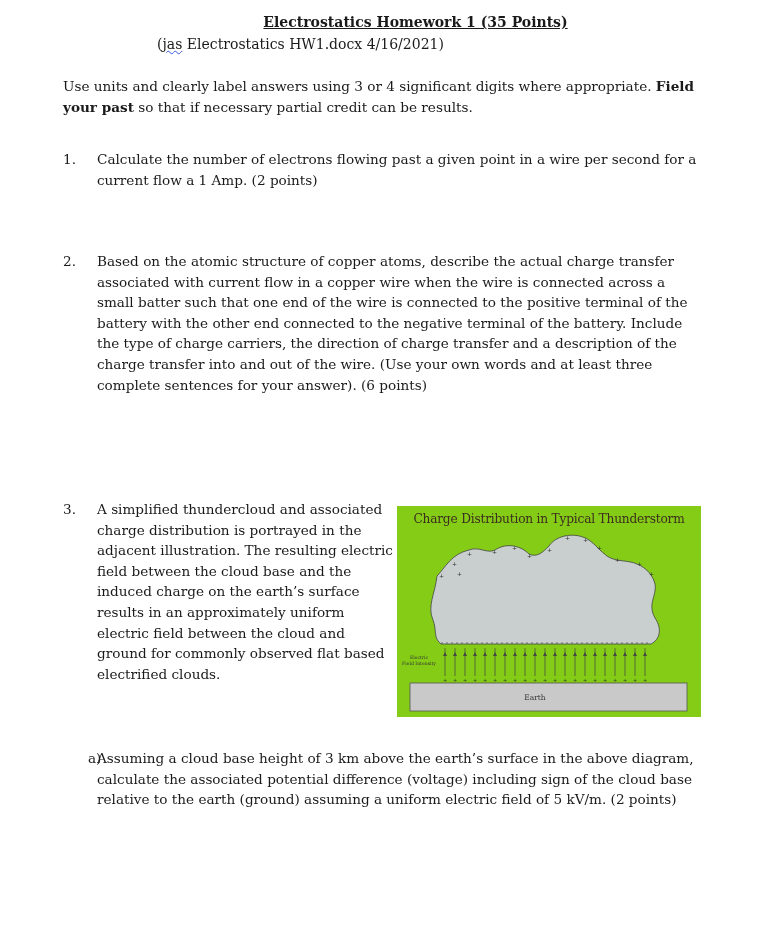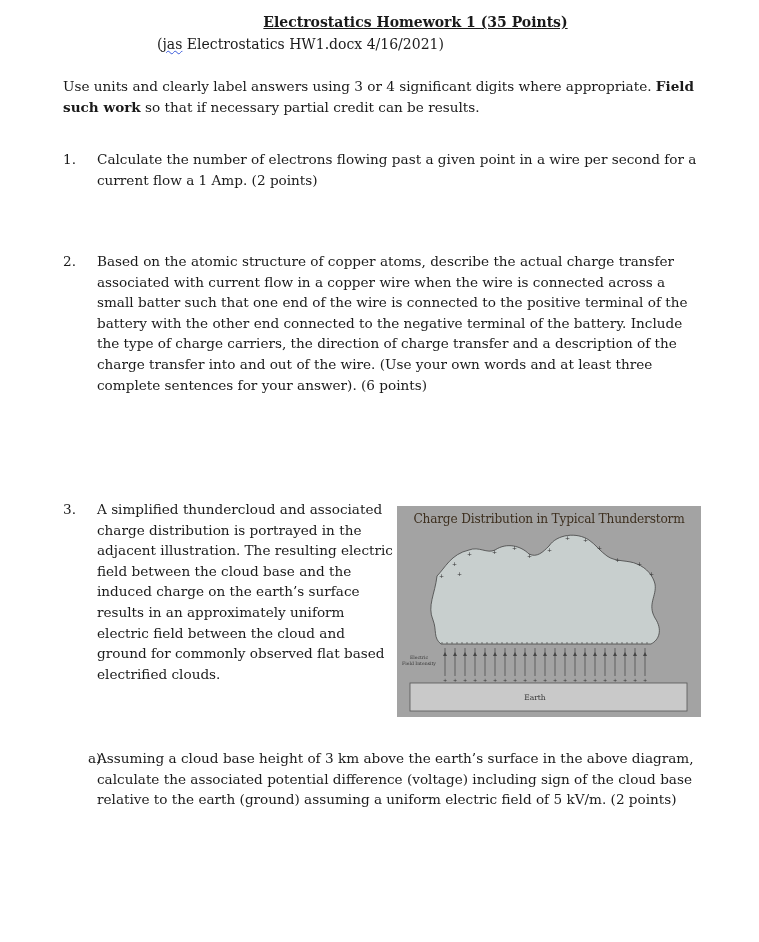--- a/index.html
+++ b/index.html
@@ -13,37 +13,37 @@
   .intro { position: absolute; top: 76px; left: 63px; width: 650px; font-size: 13.6px; line-height: 21px; }
   .q { position: absolute; left: 63px; font-size: 13.6px; line-height: 20.6px; }
   .q .num { position: absolute; left: 0; top: 0; }
   .q .body { margin-left: 34px; }
   .q1 { top: 149px; width: 640px; }
   .q2 { top: 251px; width: 640px; }
   .q3 { top: 499px; width: 330px; }
   .qa { position: absolute; left: 88px; top: 748px; width: 620px; font-size: 13.6px; line-height: 20.6px; }
   .qa .num { position: absolute; left: 0; top: 0; }
   .qa .body { margin-left: 9px; }
-  .figure { position: absolute; left: 397px; top: 506px; width: 304px; height: 211px; background: #a3a3a3; }
+  .figure { position: absolute; left: 397px; top: 506px; width: 304px; height: 211px; background: #84cc16; }
   .fig-title { position: absolute; top: 6px; left: 0; width: 304px; text-align: center;
                font-size: 12.2px; color: #3d2f1f; letter-spacing: -0.2px; }
   .fig-svg { position: absolute; left: 0; top: 0; }
   .earth-label { position: absolute; left: 0; top: 187px; width: 276px; text-align: center; font-size: 7.5px; color: #333; }
   .efield-label { position: absolute; left: 3px; top: 149px; width: 38px; text-align: center; font-size: 4.6px; line-height: 6px; color: #333; }
 </style>
 </head>
 <body>
 
 <div class="page">
 
   <div class="title">Electrostatics Homework 1 (35 Points)</div>
 
   <div class="subtitle"><span>(</span><span class="squiggle">jas</span><span> Electrostatics HW1.docx 4/16/2021)</span></div>
 
-  <div class="intro"><span>Use units and clearly label answers using 3 or 4 significant digits where appropriate. </span><b>Field</b><br><b>such work</b><span> so that if necessary partial credit can be results.</span></div>
+  <div class="intro"><span>Use units and clearly label answers using 3 or 4 significant digits where appropriate. </span><b>Field</b><br><b>your past</b><span> so that if necessary partial credit can be results.</span></div>
 
   <div class="q q1">
     <span class="num">1.</span>
     <div class="body">Calculate the number of electrons flowing past a given point in a wire per second for a current flow a 1 Amp. (2 points)</div>
   </div>
 
   <div class="q q2">
     <span class="num">2.</span>
     <div class="body">Based on the atomic structure of copper atoms, describe the actual charge transfer associated with current flow in a copper wire when the wire is connected across a small batter such that one end of the wire is connected to the positive terminal of the battery with the other end connected to the negative terminal of the battery. Include the type of charge carriers, the direction of charge transfer and a description of the charge transfer into and out of the wire.  (Use your own words and at least three complete sentences for your answer). (6 points)</div>
   </div>

